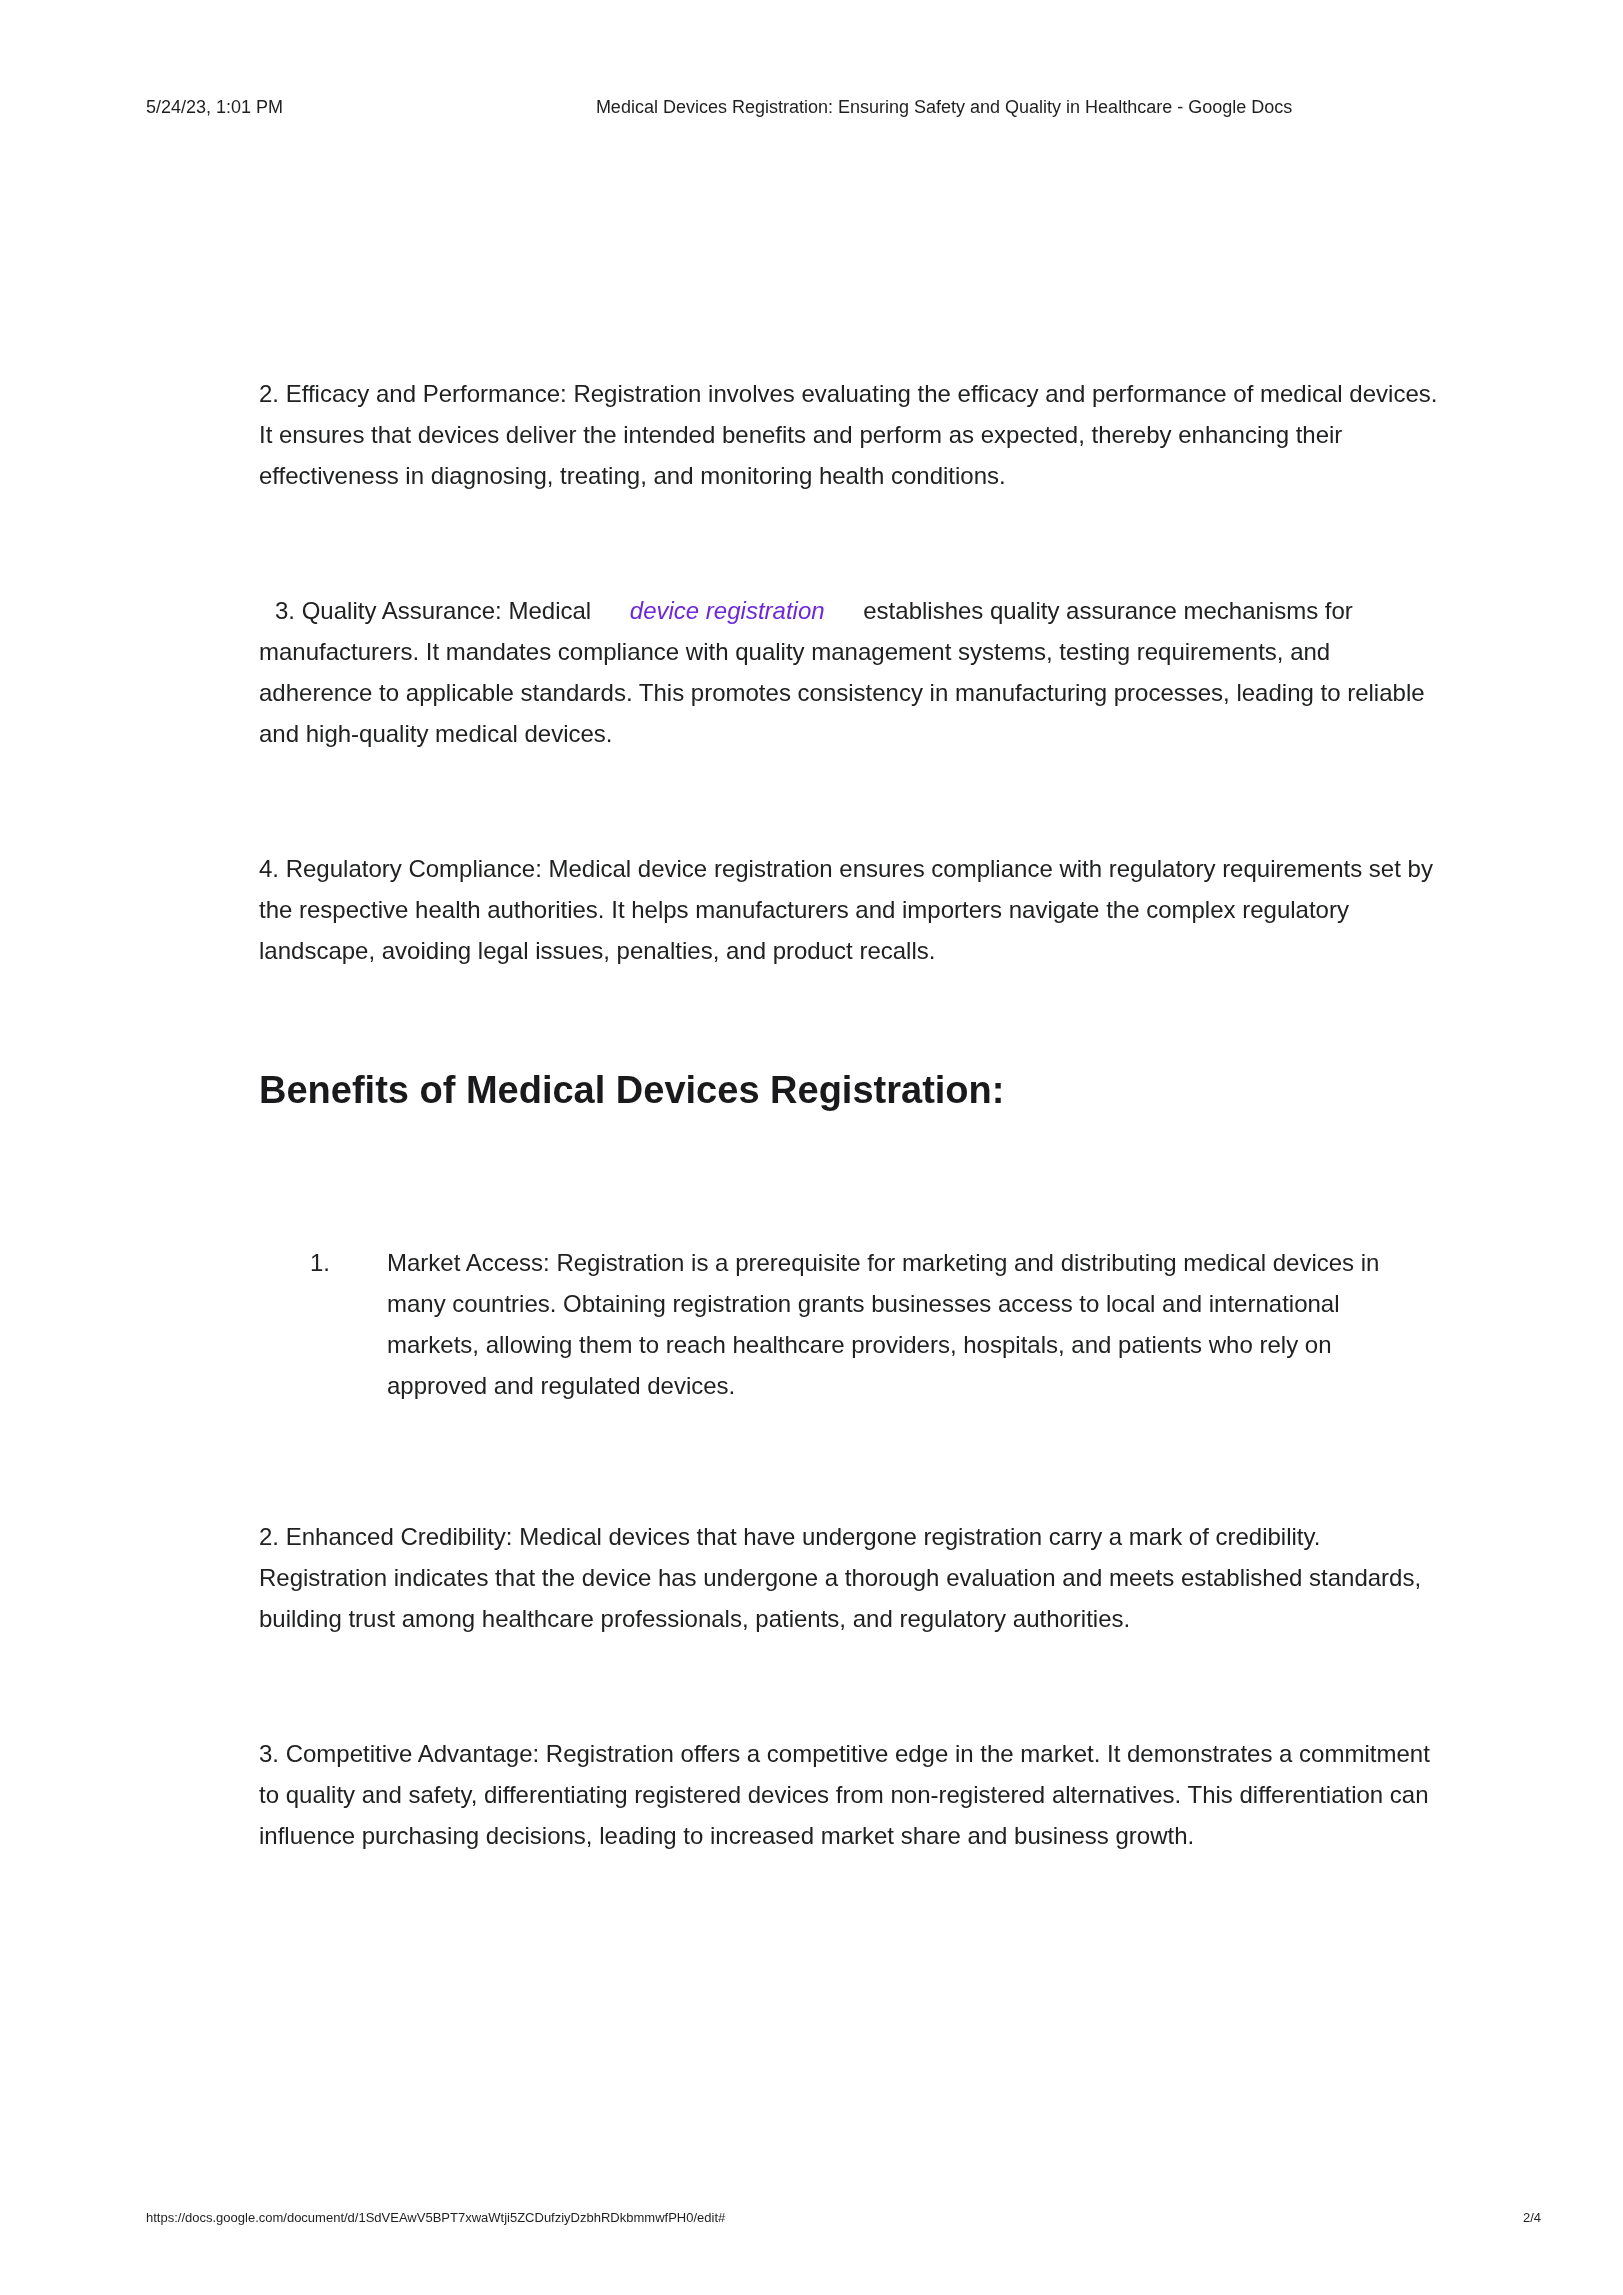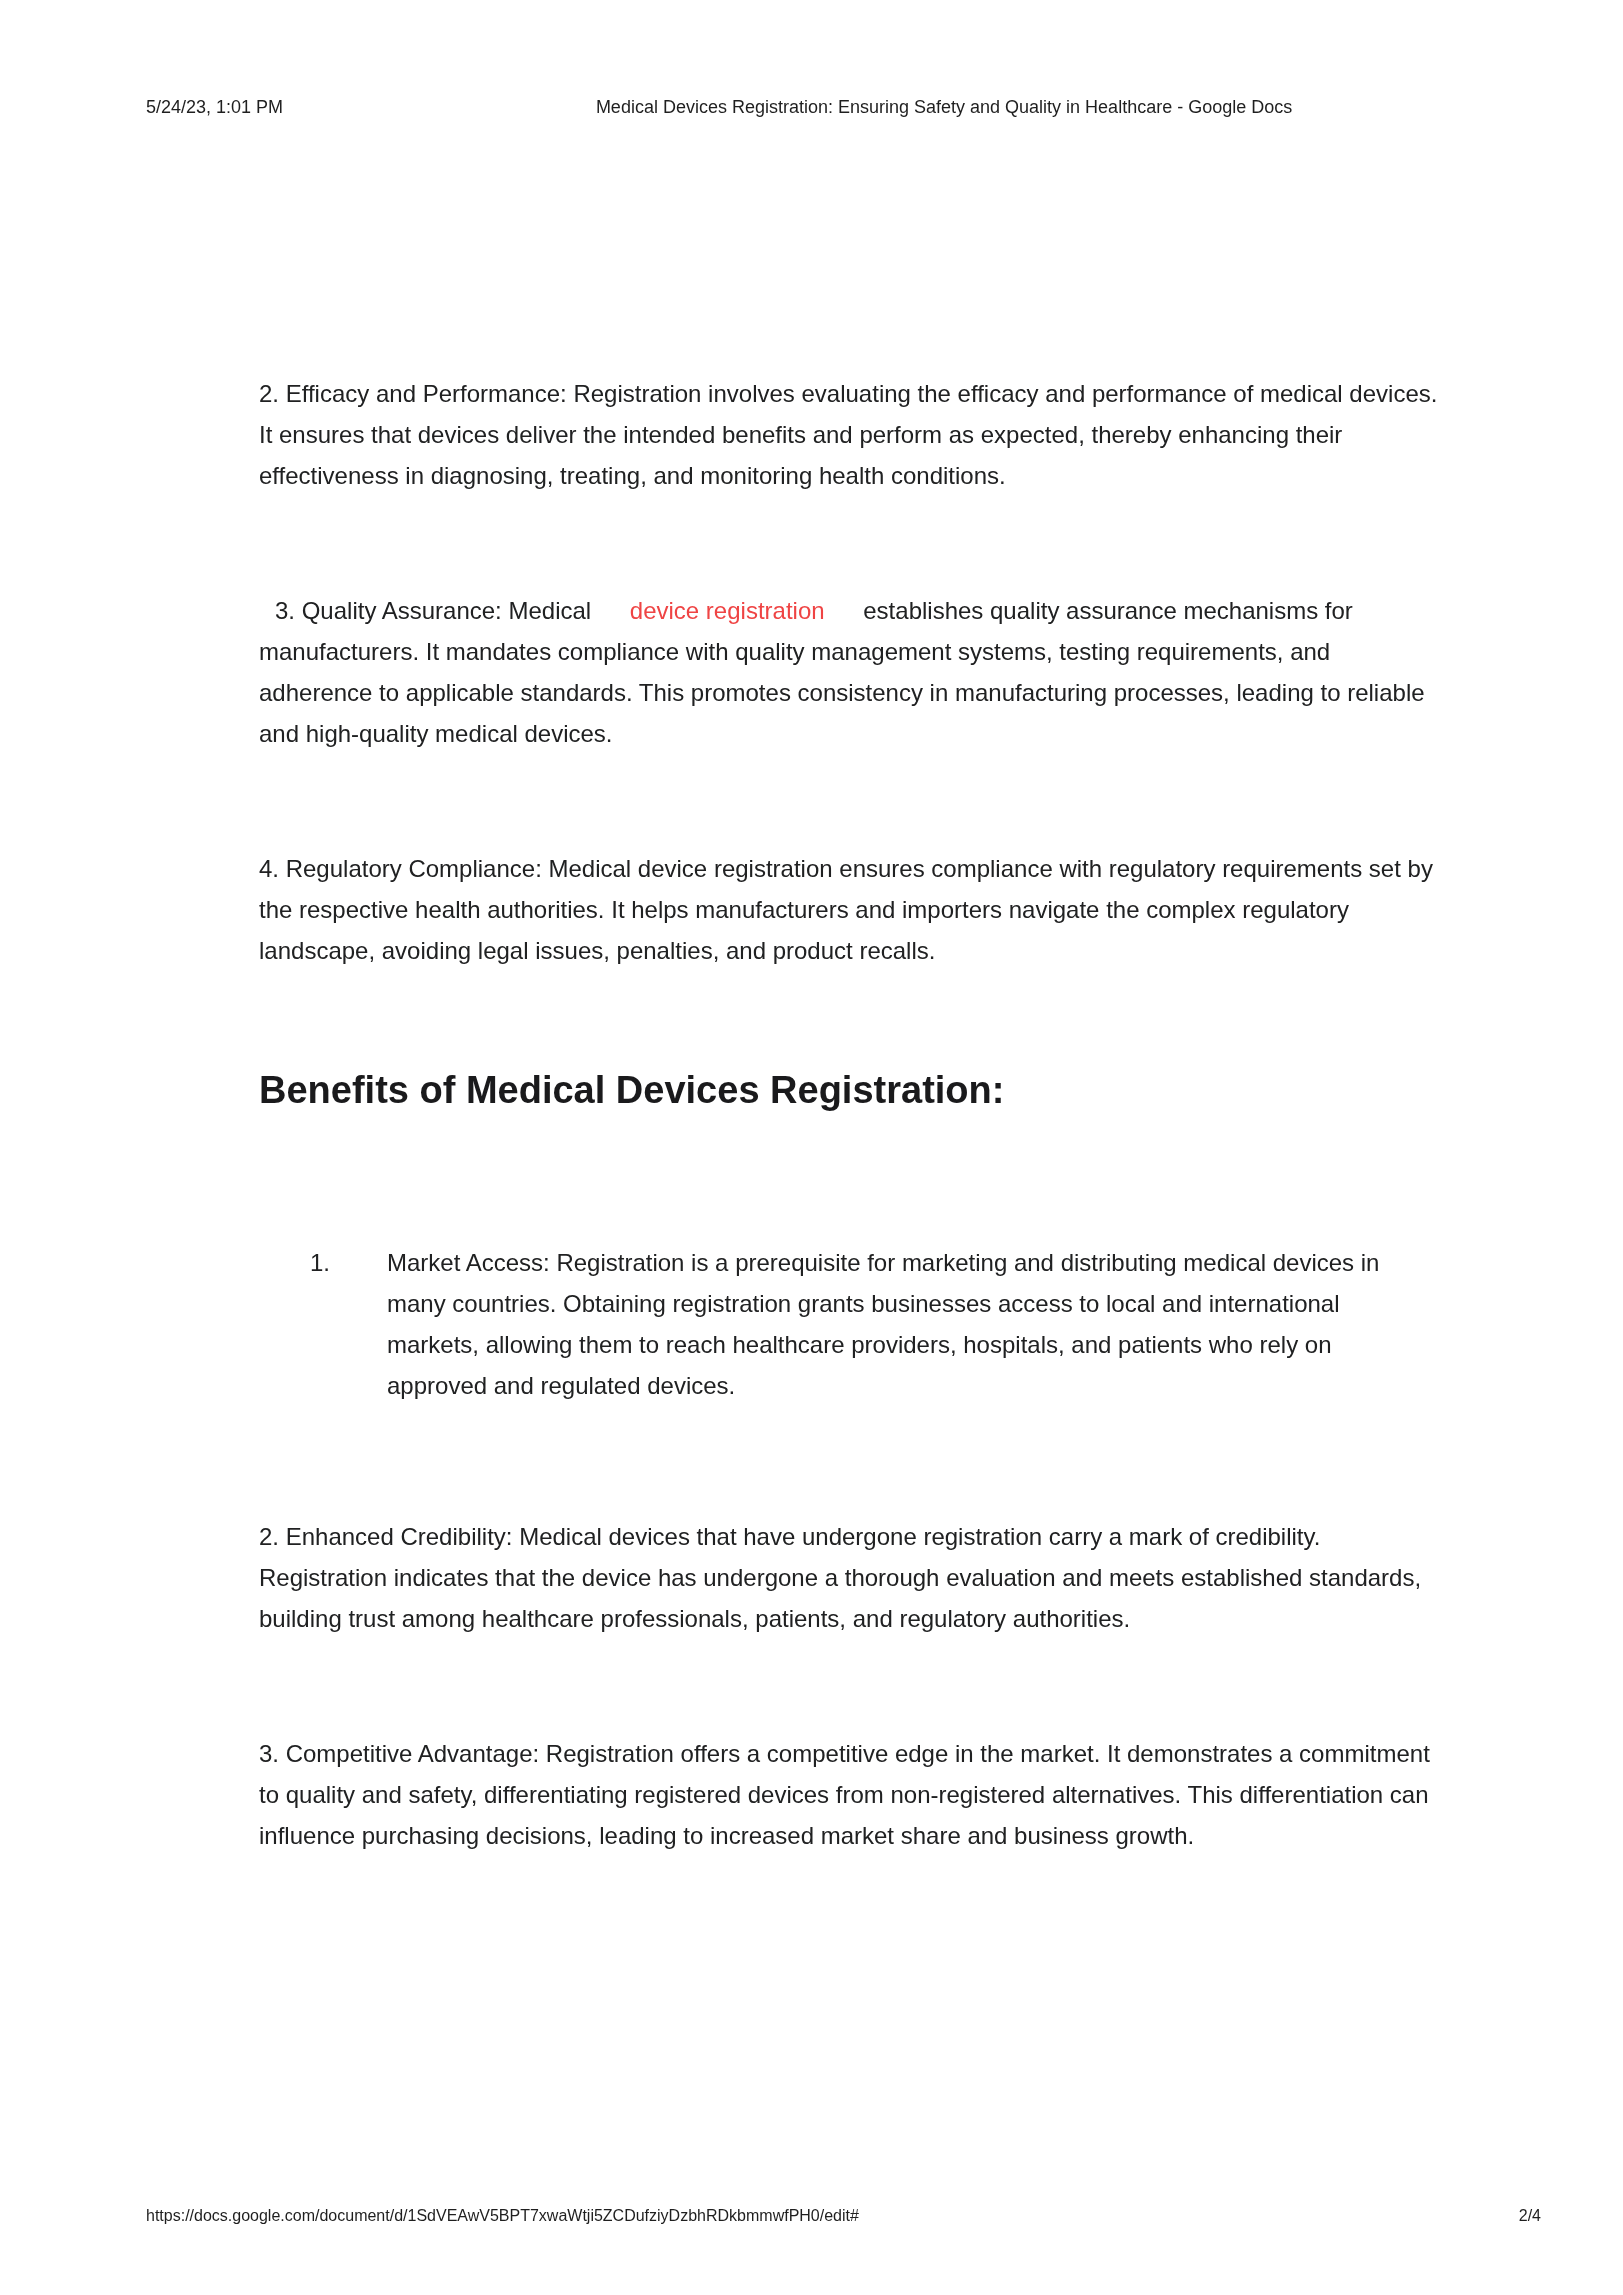--- a/index.html
+++ b/index.html
@@ -45,23 +45,24 @@
     top: 309px;
     left: 195px;
     width: 1251px;
     font-size: 24px;
     line-height: 41px;
     color: #202122;
   }
   .doc-para { margin: 0 0 62px 0; }
 
   .doc-link {
-    color: #ef4444;
+    color: #6d28d9;
     text-decoration: none;
     cursor: pointer;
+    font-style: italic;
   }
 
   .doc-heading {
     font-size: 38px;
     line-height: 51px;
     font-weight: 700;
     color: #1a1a1c;
     margin: 14.3px 0 78px 0;
   }
 
@@ -78,21 +79,21 @@
 
   
   .print-footer {
     position: absolute;
     left: 82px;
     right: 82px;
     bottom: 70px;
     display: flex;
     justify-content: space-between;
     align-items: baseline;
-    font-size: 16px;
+    font-size: 13px;
     color: #1f1f1f;
   }
   .print-url {
     white-space: nowrap;
     overflow: hidden;
     text-overflow: ellipsis;
     max-width: 1268px;
   }
   .print-page-indicator { white-space: nowrap; }
 </style>

